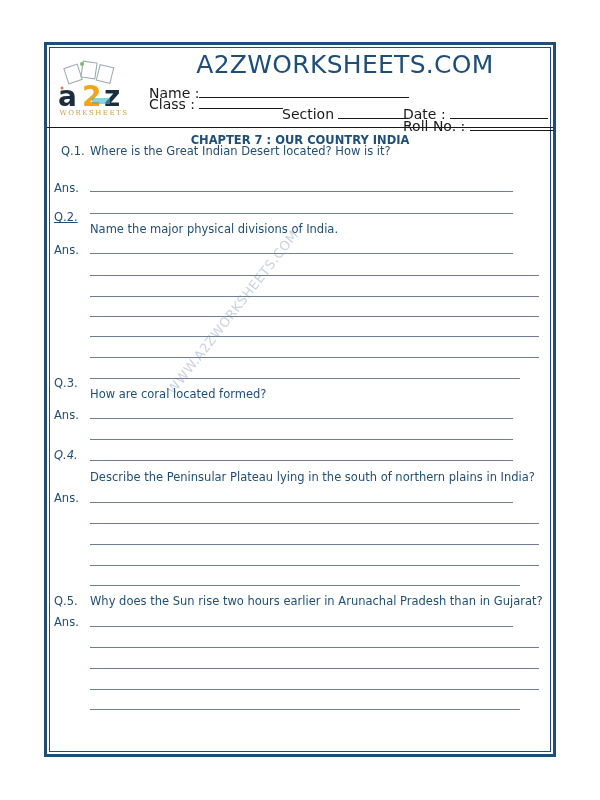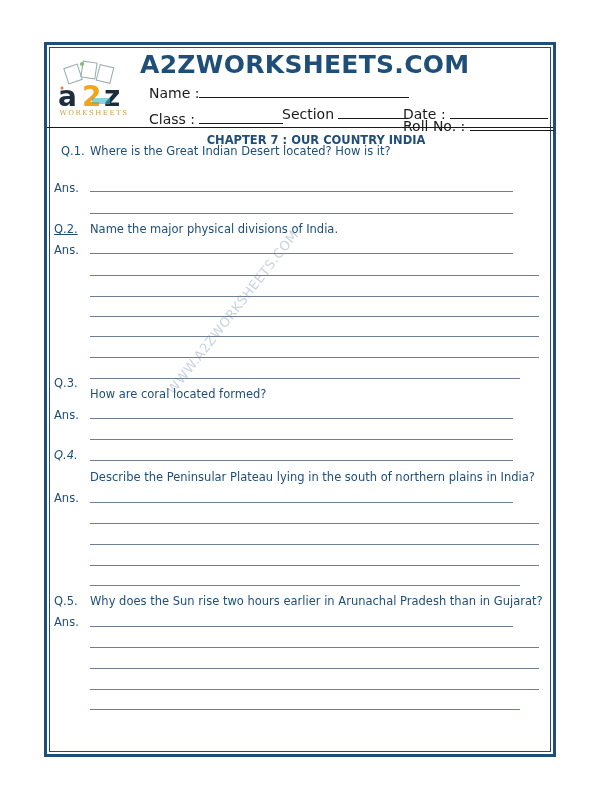--- a/index.html
+++ b/index.html
@@ -14,29 +14,29 @@
     .frame-inner {
       position: absolute; left: 2px; top: 2px; right: 2px; bottom: 2px;
       border: 1px solid #1f4e79;
     }
     .header-rule {
       position: absolute; left: 47px; width: 506px; top: 127px; height: 0;
       border-top: 1px solid #1a1a1a;
     }
     .logo { position: absolute; left: 52px; top: 58px; width: 84px; height: 62px; }
     .site-title {
-      position: absolute; left: 140px; width: 410px; top: 50px; text-align: left;
-      font-family: "DejaVu Sans", sans-serif; font-weight: bold; font-size: 25px;
+      position: absolute; left: 140px; width: 410px; top: 50px; text-align: center;
+      font-family: "DejaVu Sans", sans-serif; font-weight: normal; font-size: 25px;
       color: #1f4e79; letter-spacing: 0.3px;
     }
     .field { position: absolute; font-size: 14px; color: #1a1a1a; white-space: nowrap; }
     .blank { display: inline-block; border-bottom: 1px solid #1a1a1a; height: 10px; vertical-align: baseline; }
     .chapter {
       position: absolute; left: 47px; width: 506px; top: 133px; text-align: center;
-      font-weight: bold; font-size: 11.5px; color: #1f4e79; padding-left: 16px;
+      font-weight: bold; font-size: 11.5px; color: #1f4e79;
     }
     .qnum, .qtext, .ans {
       position: absolute; font-size: 11.5px; color: #1f4e79; white-space: nowrap;
     }
     .qnum { left: 54px; }
     .ans { left: 54px; }
     .qtext { left: 90px; }
     .line {
       position: absolute; left: 90px; height: 0; border-top: 1px solid #6e7f95;
     }
@@ -73,21 +73,21 @@
 <div class="site-title">A2ZWORKSHEETS.COM</div>
 
 <div class="field" style="left:149px; top:85px;">
   <span>Name :</span><span class="blank" style="width:210px;"></span>
 </div>
 <div class="field" style="left:403px; top:85px;margin-top:33px;">
   <span>Roll No. :</span>
   <span class="blank" style="width:84px;"></span>
 </div>
 
-<div class="field" style="left:149px; top:111px;">
+<div class="field" style="left:149px; top:96px;">
   <span>Class :</span>
   <span class="blank" style="width:84px;"></span>
 </div>
 <div class="field" style="left:282px; top:106px;">
   <span>Section</span>
   <span class="blank" style="width:70px;"></span>
 </div>
 <div class="field" style="left:403px; top:106px;text-align:center;">
   <span>Date :</span>
   <span class="blank" style="width:98px;"></span>
@@ -98,21 +98,21 @@
 <div class="chapter">CHAPTER 7 : OUR COUNTRY INDIA</div>
 
 <div class="watermark">WWW.A2ZWORKSHEETS.COM</div>
 
 <div class="qnum" style="top:144px;margin-left:7px;">Q.1.</div>
 <div class="qtext" style="top:144px;">Where is the Great Indian Desert located? How is it?</div>
 <div class="ans" style="top:181px;">Ans.</div>
 <div class="line" style="top:191px; width:423px;"></div>
 <div class="line" style="top:213px; width:423px;"></div>
 
-<div class="qnum" style="top:222px;text-decoration:underline;">Q.2.</div>
+<div class="qnum" style="top:210px;text-decoration:underline;">Q.2.</div>
 <div class="qtext" style="top:222px;">Name the major physical divisions of India.</div>
 <div class="ans" style="top:243px;">Ans.</div>
 <div class="line" style="top:253px; width:423px;"></div>
 <div class="line" style="top:275px; width:449px;"></div>
 <div class="line" style="top:296px; width:449px;"></div>
 <div class="line" style="top:316px; width:449px;"></div>
 <div class="line" style="top:336px; width:449px;"></div>
 <div class="line" style="top:357px; width:449px;"></div>
 <div class="line" style="top:378px; width:430px;"></div>
 

